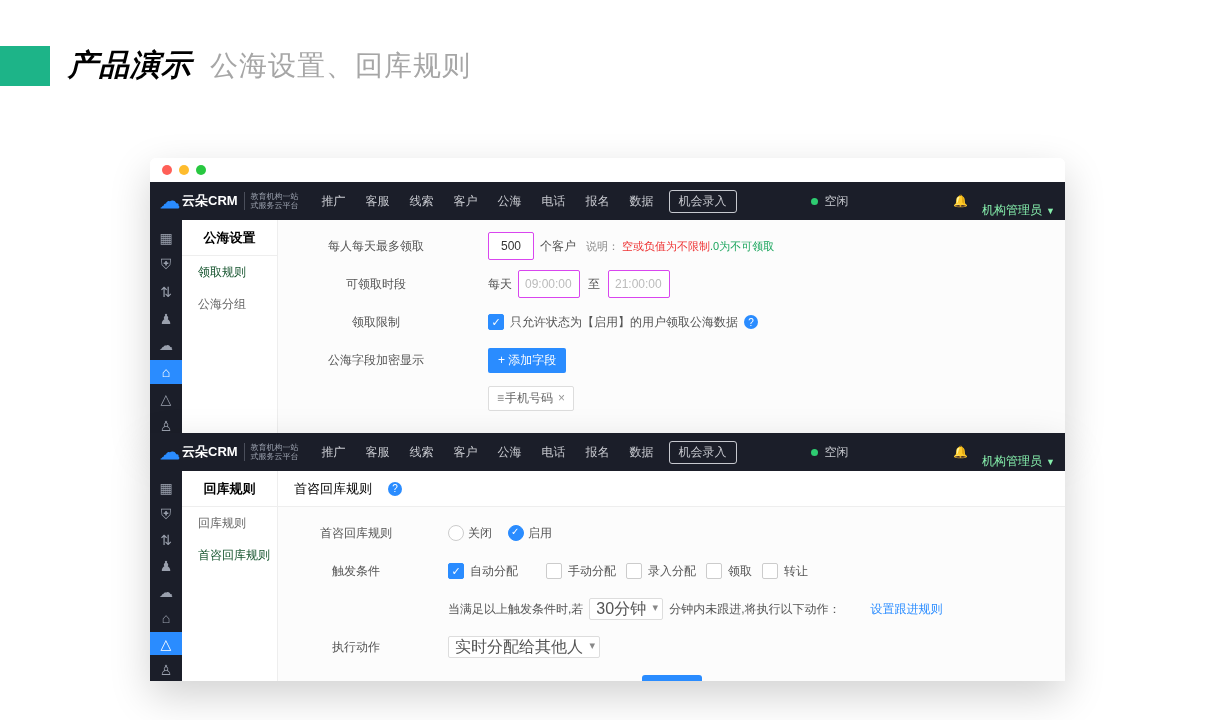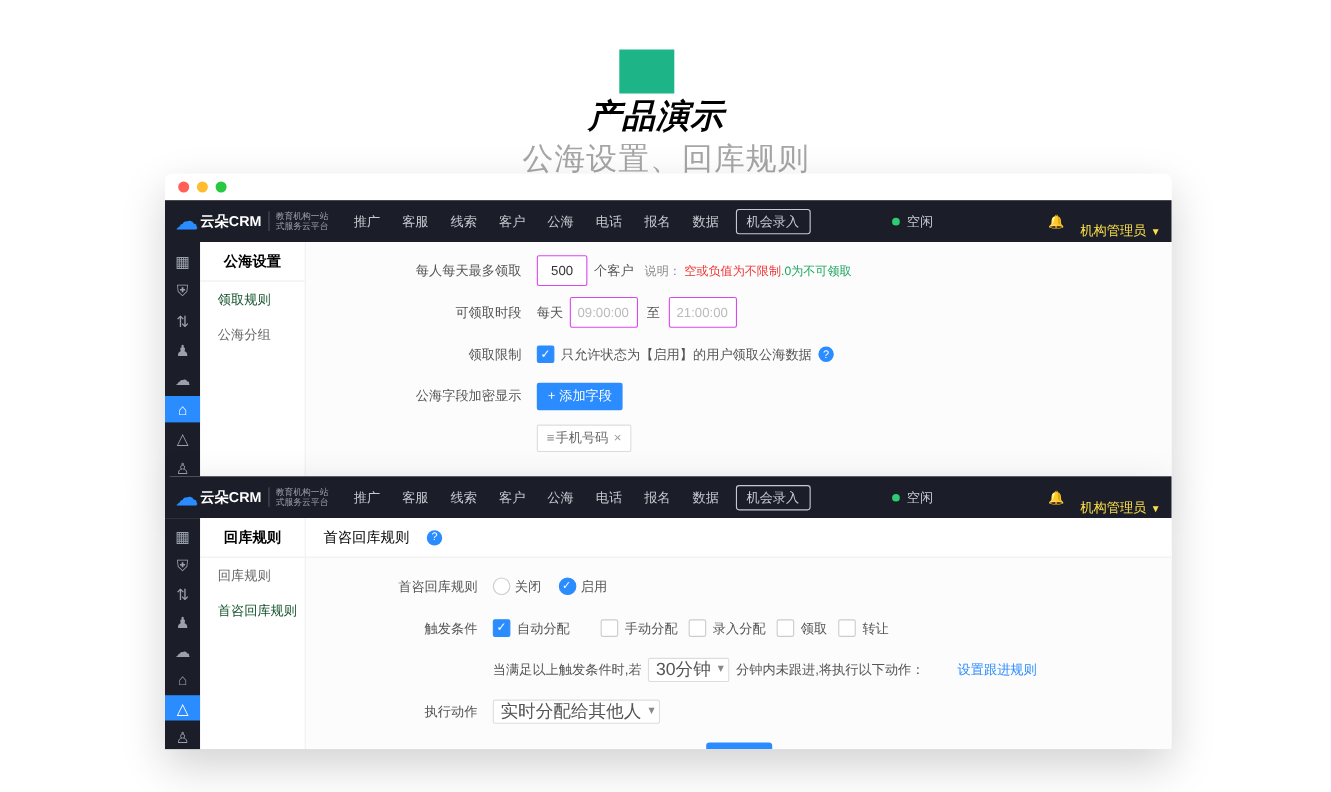--- a/index.html
+++ b/index.html
@@ -1,17 +1,17 @@
 <!DOCTYPE html>
 <html><head>
 <meta charset="utf-8">
 <style>
   *{box-sizing:border-box;margin:0;padding:0;font-family:"Microsoft YaHei","PingFang SC",Arial,sans-serif;}
   body{background:#fff;width:1210px;height:720px;overflow:hidden;}
-  .slide-title-bar{display:flex;align-items:center;padding:45px 17px 0 0;flex-direction:column;}
+  .slide-title-bar{display:flex;align-items:center;padding:45px 17px 0 0;}
   .green-block{width:50px;height:40px;background:#1db488;margin-right:18px;}
   .slide-title{font-size:30px;font-weight:900;color:#000;font-style:italic;letter-spacing:1px;}
   .slide-subtitle{font-size:28px;color:#a6a6a6;margin-left:18px;font-weight:400;letter-spacing:1px;}
 
   .shot{position:absolute;width:915px;background:#fff;border-radius:6px;box-shadow:0 15px 40px rgba(0,0,0,0.18);}
   .shot1{top:158px;left:150px;height:280px;}
   .shot2{top:433px;left:150px;height:248px;}
 
   .mac-dots{height:24px;display:flex;align-items:center;padding-left:12px;gap:7px;background:#fff;border-top-left-radius:6px;border-top-right-radius:6px;}
   .dot{width:10px;height:10px;border-radius:50%;}
@@ -22,40 +22,40 @@
   .logo-c{color:#2a8cff;font-size:20px;font-weight:bold;margin-right:2px;}
   .logo-txt{font-weight:bold;font-size:13px;color:#fff;}
   .logo-sub{font-size:8px;color:#9aa0ad;line-height:9px;border-left:1px solid #4a4e5a;padding-left:6px;margin-left:6px;display:flex;flex-direction:column;}
   .nav{display:flex;gap:6px;margin-left:6px;}
   .nav-item{padding:4px 7px;color:#c7c9cf;font-size:12px;cursor:pointer;}
   .btn-outline{border:1px solid #c7c9cf;border-radius:3px;padding:2px 9px;font-size:12px;margin-left:8px;cursor:pointer;color:#c7c9cf;}
   .spacer{flex:1;}
   .status-dot{width:7px;height:7px;border-radius:50%;background:#2ecc71;display:inline-block;margin-right:6px;}
   .status-txt{font-size:12px;margin-right:30px;}
   .bell{margin-right:14px;color:#c7c9cf;}
-  .role{font-size:12px;color:#fde047;margin-top:18px;}
+  .role{font-size:12px;color:#86efac;margin-top:18px;}
   .tri{font-size:9px;margin-left:4px;}
 
   .body{display:flex;height:calc(100% - 62px);}
   .shot2 .body{height:calc(100% - 38px);}
   .sidebar-icons{width:32px;background:#1b1e29;display:flex;flex-direction:column;align-items:center;padding-top:6px;gap:3px;}
   .sicon{width:32px;height:26px;display:flex;align-items:center;justify-content:center;color:#9aa0ad;font-size:14px;cursor:pointer;}
   .sicon.active{background:#2a8cff;color:#fff;}
 
   .sidebar-sub{width:96px;background:#fff;border-right:1px solid #eee;}
   .sub-title{height:36px;display:flex;align-items:center;justify-content:center;font-size:13px;font-weight:bold;border-bottom:1px solid #eee;}
   .sub-item{height:32px;display:flex;align-items:center;padding-left:16px;font-size:12px;color:#666;cursor:pointer;}
   .sub-item.active{color:#14532d;}
 
   .main{flex:1;background:#fcfcfc;overflow:hidden;}
   .page-hdr{height:36px;display:flex;align-items:center;padding-left:16px;font-size:13px;border-bottom:1px solid #eee;background:#fff;gap:10px;}
 
   .form{padding:12px 0 0 0;}
   .row{display:flex;align-items:center;min-height:28px;margin-bottom:10px;font-size:12px;color:#555;}
-  .lbl{width:210px;text-align:right;padding-right:14px;color:#555;}
+  .lbl{width:210px;text-align:center;padding-right:14px;color:#555;}
   .input{border:1px solid #d946ef;border-radius:2px;height:28px;padding:0 6px;font-size:12px;color:#333;background:#fff;}
   .input.ro{color:#bbb;}
   .tiny{color:#e33;font-size:11px;margin-left:10px;}
   .tiny .gray{color:#888;}
   .tiny .green{color:#1ba55d;}
   .chk{appearance:none;width:16px;height:16px;border:1px solid #ccc;border-radius:2px;display:inline-flex;align-items:center;justify-content:center;vertical-align:middle;margin-right:6px;cursor:pointer;background:#fff;}
   .chk.checked{background:#2a8cff;border-color:#2a8cff;color:#fff;}
   .chk.checked::after{content:"✓";font-size:11px;line-height:1;}
   .qmark{display:inline-flex;width:14px;height:14px;border-radius:50%;background:#2a8cff;color:#fff;align-items:center;justify-content:center;font-size:10px;margin-left:6px;}
   .btn-primary{background:#2a8cff;color:#fff;border:none;border-radius:2px;padding:4px 10px;font-size:12px;cursor:pointer;}

